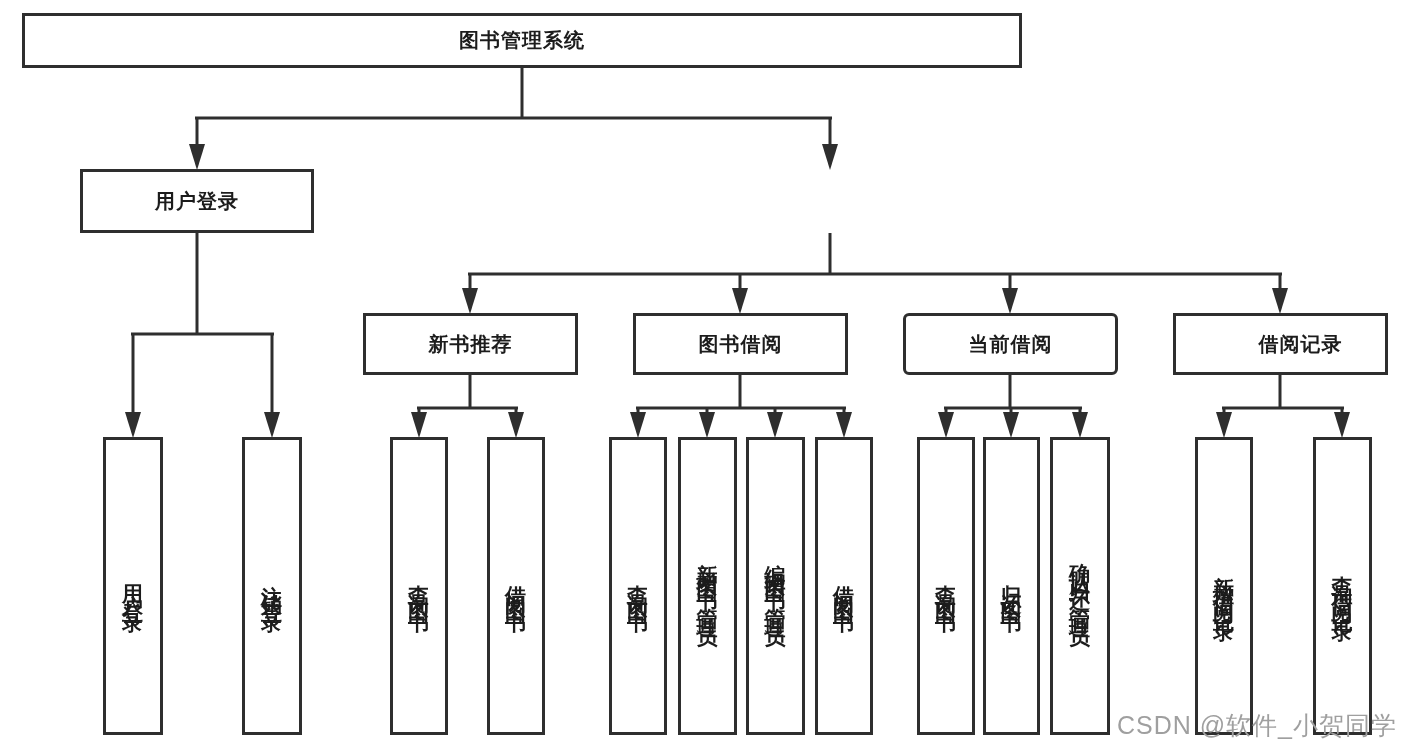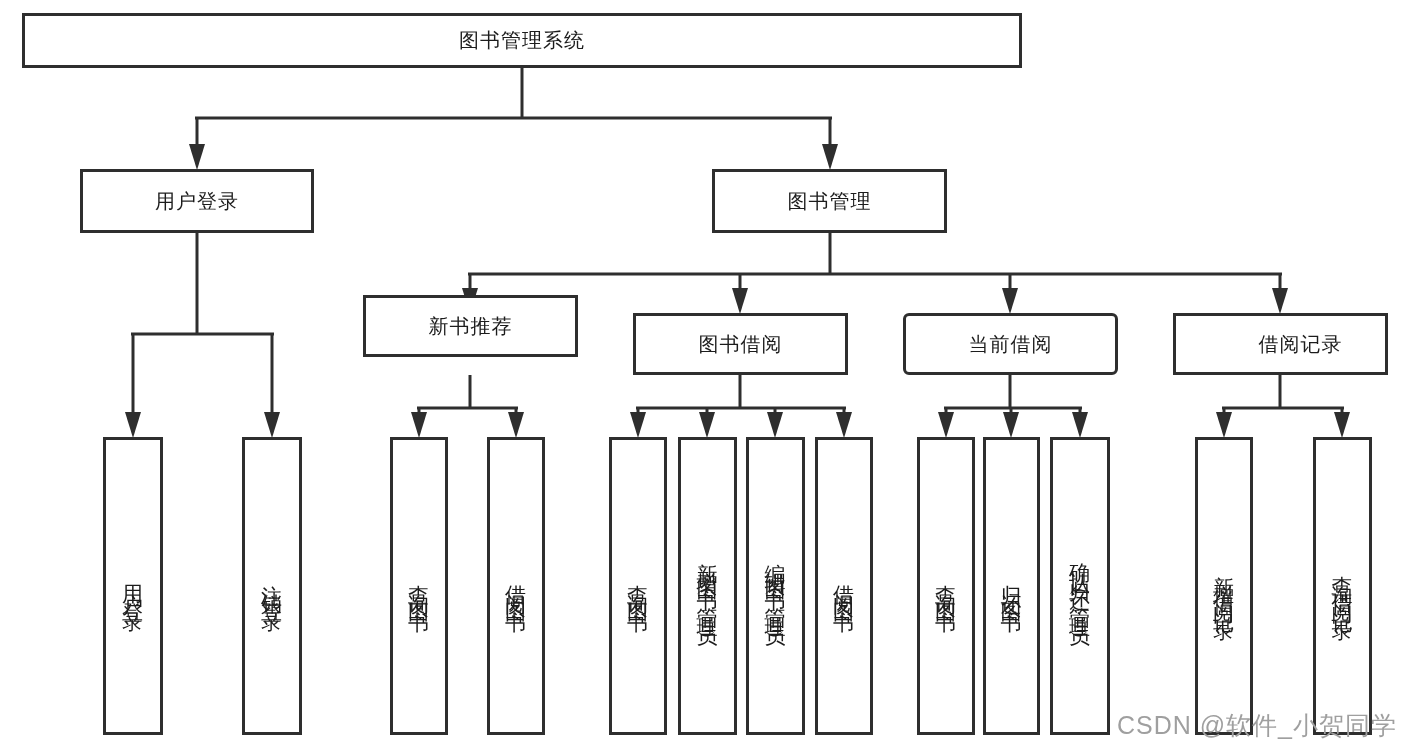--- a/index.html
+++ b/index.html
@@ -25,20 +25,21 @@
   .node {
     position: absolute;
     box-sizing: border-box;
     border: 3px solid #2e2e2e;
     background: #ffffff;
     display: flex;
     align-items: center;
     justify-content: center;
     z-index: 2;
     color: #1c1c1c;
+    font-weight: bold;
   }
   .node .hlabel {
     font-size: 20px;
     letter-spacing: 1px;
     white-space: nowrap;
   }
   .node .vlabel {
     writing-mode: vertical-rl;
     font-size: 21px;
     letter-spacing: 9px;
@@ -125,25 +126,22 @@
       <polygon points="1334,412 1350,412 1342,438"></polygon>
   </svg>
 
   <div class="node" style="left:22px; top:13px; width:1000px; height:55px;">
     <span class="hlabel">图书管理系统</span>
   </div>
 
   <div class="node" style="left:80px; top:169px; width:234px; height:64px;">
     <span class="hlabel">用户登录</span>
   </div>
-  <div class="node" style="left:712px; top:169px; width:235px; height:64px;">
-    <span class="hlabel">图书管理</span>
-  </div>
 
-  <div class="node" style="left:363px; top:295px; width:215px; height:62px;">
+  <div class="node" style="left:363px; top:313px; width:215px; height:62px;">
     <span class="hlabel">新书推荐</span>
   </div>
   <div class="node" style="left:633px; top:313px; width:215px; height:62px;">
     <span class="hlabel">图书借阅</span>
   </div>
   <div class="node" style="left:903px; top:313px; width:215px; height:62px;border-radius:6px;">
     <span class="hlabel">当前借阅</span>
   </div>
   <div class="node" style="left:1173px; top:313px; width:215px; height:62px;padding-left:40px;">
     <span class="hlabel">借阅记录</span>

